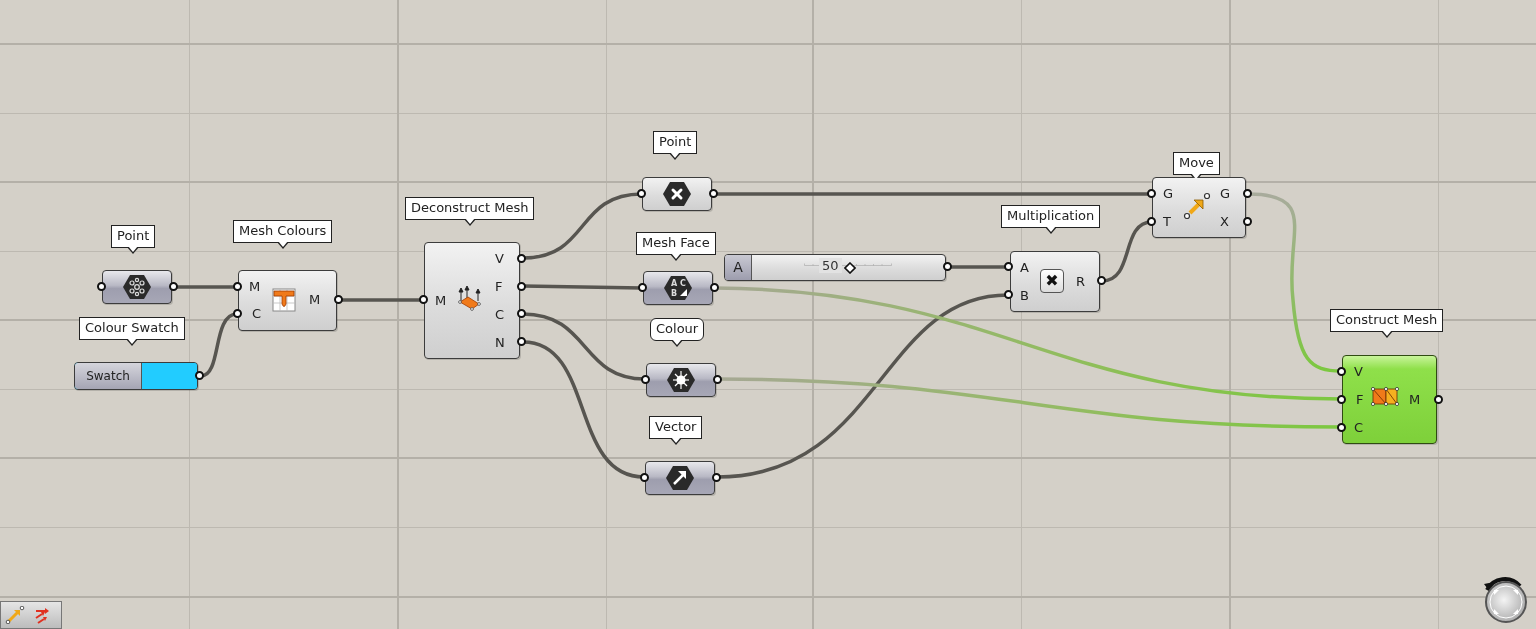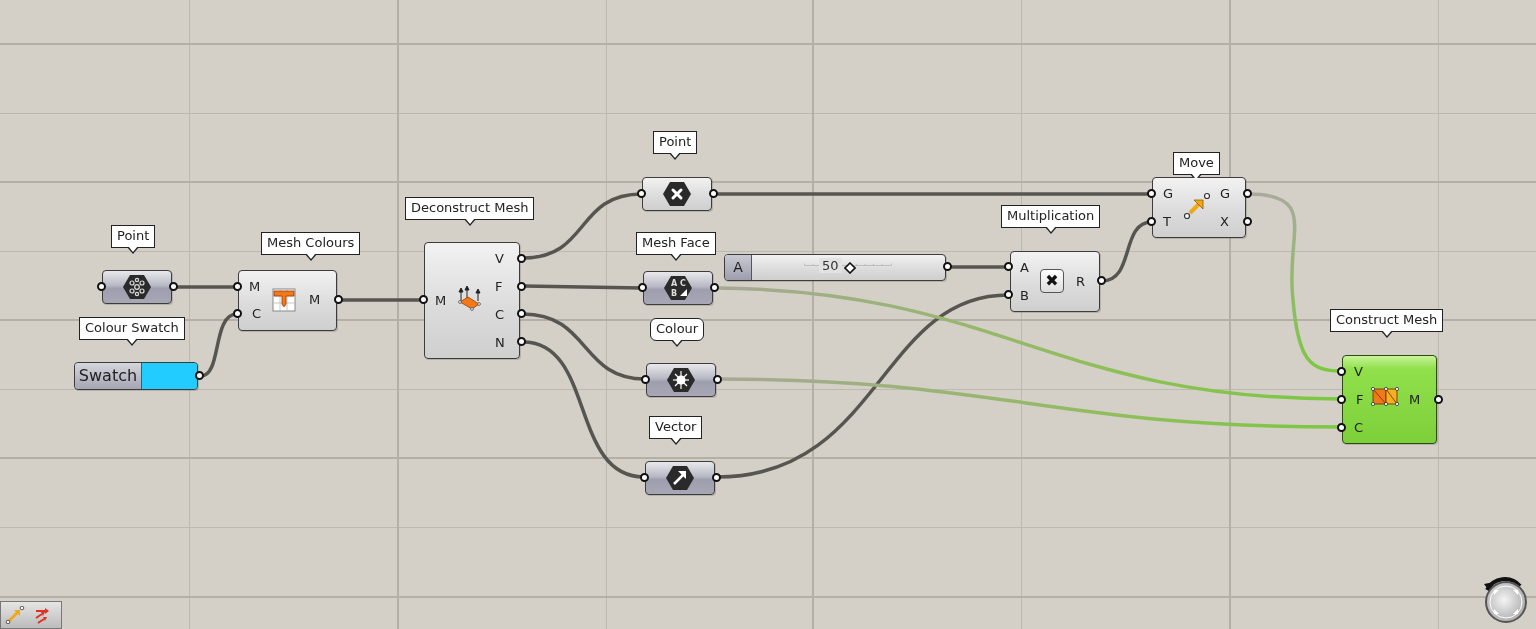--- a/index.html
+++ b/index.html
@@ -38,21 +38,21 @@
   }
   .port {
     position:absolute; width:9px; height:9px; border-radius:50%; background:#fff;
     border:2px solid #111; box-sizing:border-box;
   }
   .pl { position:absolute; font-size:13px; color:#222; line-height:14px; }
   .hex {
     position:absolute; width:30px; height:26px;
   }
   .swatch-label {
-    position:absolute; left:0; top:0; bottom:0; width:66px; font-size:16px; color:#222;
+    position:absolute; left:0; top:0; bottom:0; width:66px; font-size:12px; color:#222;
     line-height:26px; text-align:center; border-right:1px solid #555;
     background:linear-gradient(#d5d5dc, #a5a5b4);
     border-radius:3px 0 0 3px;
   }
   .swatch-color {
     position:absolute; left:67px; top:0; right:0; bottom:0; background:#22ccff;
     border-radius:0 3px 3px 0;
   }
   .slider-a {
     position:absolute; left:0; top:0; bottom:0; width:26px; text-align:center; line-height:24px;
@@ -156,21 +156,21 @@
 <div class="port" style="left:97px; top:282px;"></div>
 <div class="port" style="left:169px; top:282px;"></div>
 
 <div class="lbl" style="left:79px; top:317px;">Colour Swatch</div>
 <div class="node" style="left:74px; top:362px; width:124px; height:28px; background:#22ccff;">
   <div class="swatch-label">Swatch</div>
   <div class="swatch-color"></div>
 </div>
 <div class="port" style="left:195px; top:371px;"></div>
 
-<div class="lbl" style="left:233px; top:232px;margin-left:28px;">Mesh Colours</div>
+<div class="lbl" style="left:233px; top:220px;">Mesh Colours</div>
 <div class="node" style="left:238px; top:270px; width:99px; height:61px;">
   <span class="pl" style="left:10px; top:9px;">M</span>
   <span class="pl" style="left:13px; top:36px;">C</span>
   <svg style="position:absolute; left:33px; top:17px;" width="24" height="24" viewBox="0 0 24 24">
     <rect x="1" y="1" width="22" height="22" fill="#fff" stroke="#888"></rect>
     <g stroke="#bbb" stroke-width="0.8">
         <line x1="1" y1="8" x2="23" y2="8"></line>
         <line x1="1" y1="15" x2="23" y2="15"></line>
         <line x1="8" y1="1" x2="8" y2="23"></line>
         <line x1="15" y1="1" x2="15" y2="23"></line>

